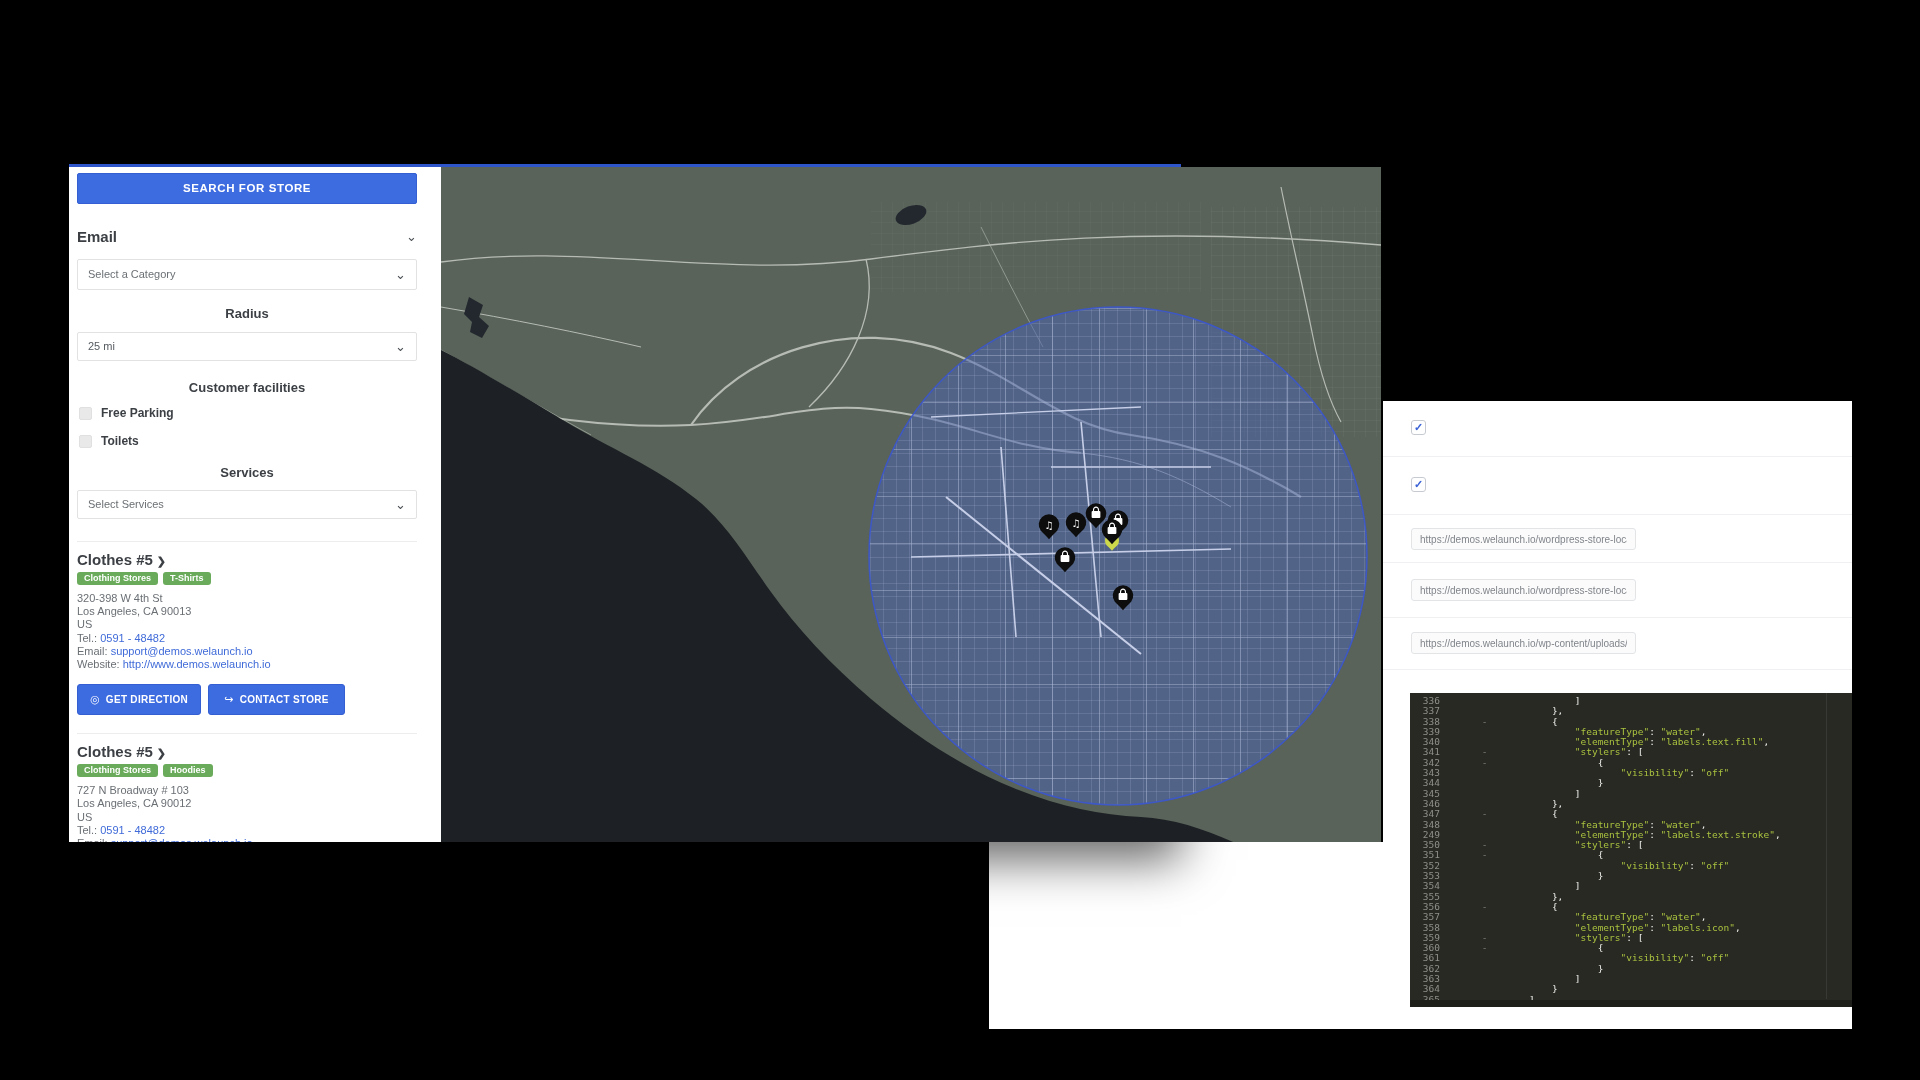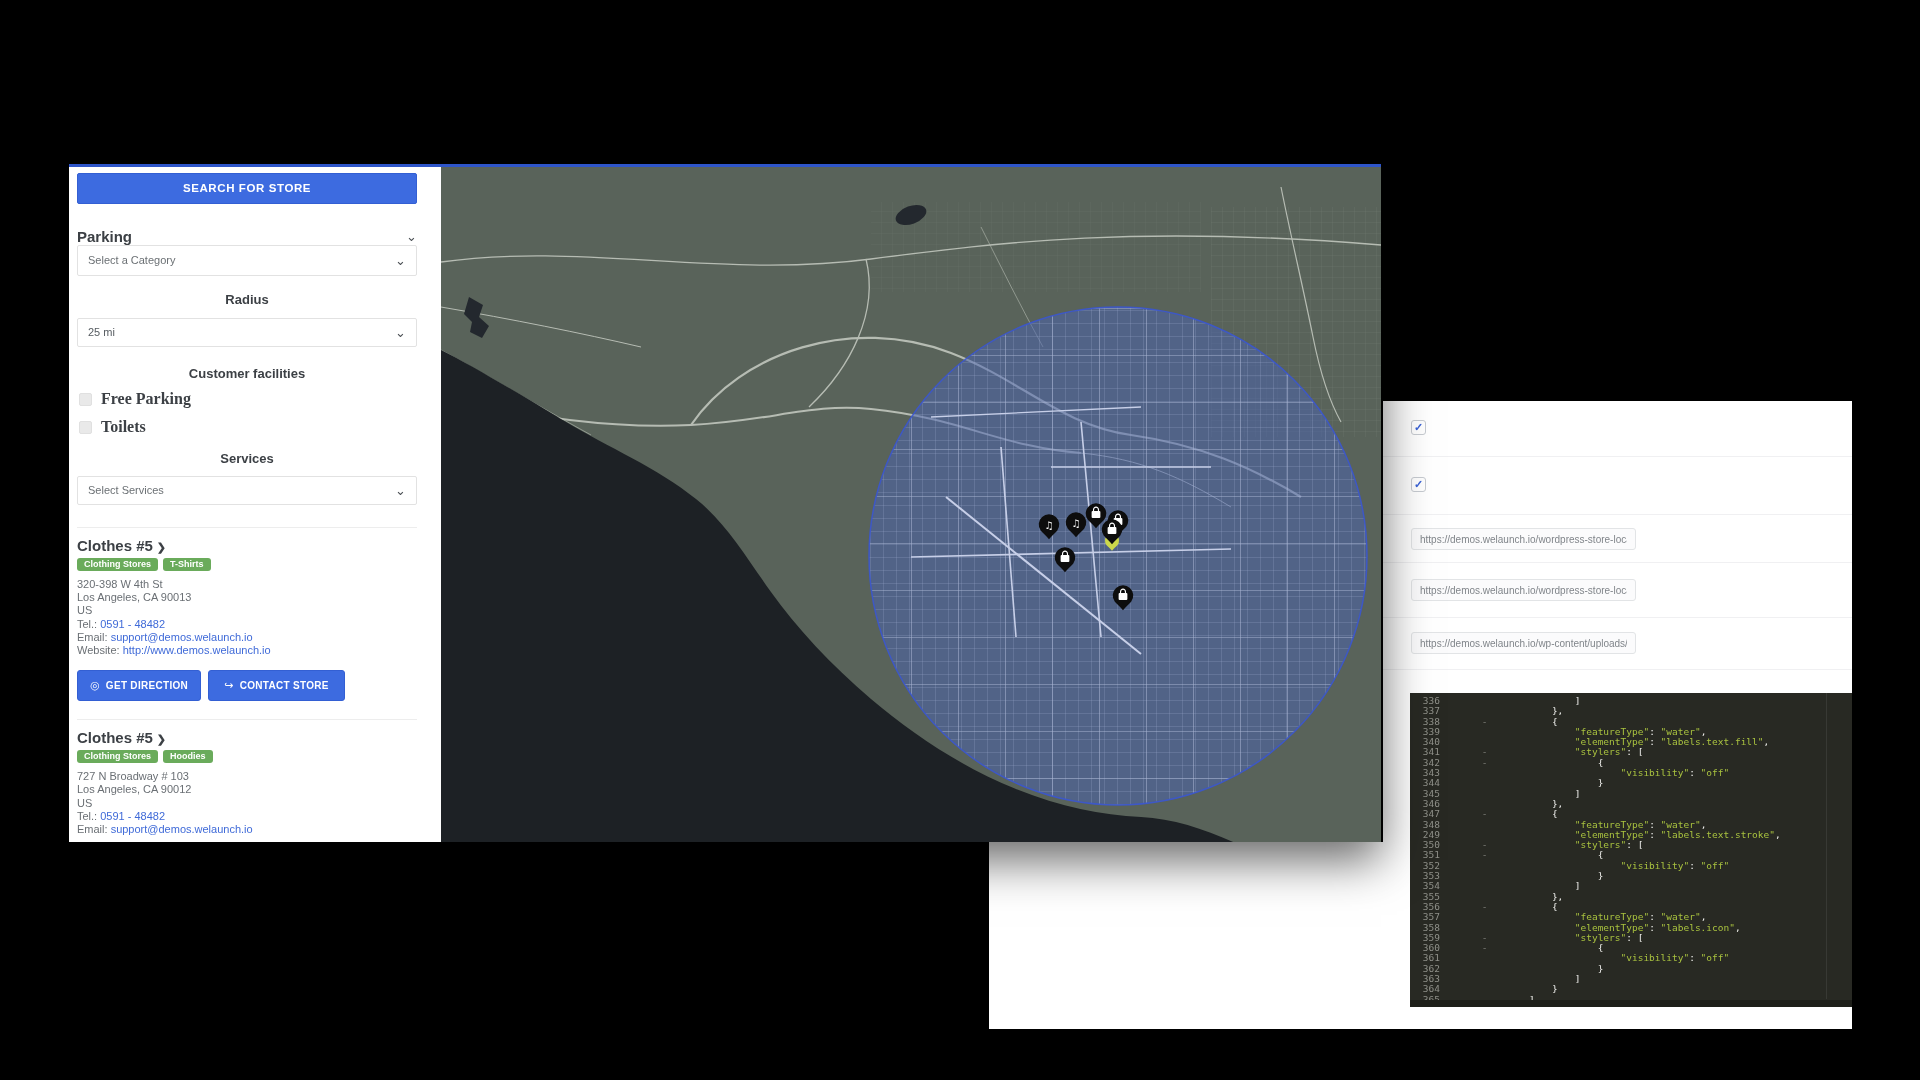--- a/index.html
+++ b/index.html
@@ -32,41 +32,41 @@
   #code-lines{padding-top:3px;}
   .code-line{display:flex;height:10.3px;line-height:10.3px;white-space:pre;gap:38px;}
   .ln{width:30px;flex:none;text-align:right;color:#8f9089;}
   .fold{width:13px;flex:none;text-align:center;color:#7c7d77;}
   .ct{color:#f2f2ef;}
   .str{color:#a9c23f;}
   #ruler{position:absolute;left:416px;top:0;height:306px;width:1px;background:rgba(255,255,255,.08);}
   #editor-bottom{position:absolute;left:0;right:0;bottom:0;height:7px;background:#1e1f1a;}
 
   
-  #locator-window{position:absolute;left:69px;top:164px;width:1312px;height:678px;
+  #locator-window{position:absolute;left:69px;top:164px;width:1112px;height:678px;
                   box-shadow:0 18px 45px rgba(0,0,0,.6);}
   #topline{position:absolute;left:0;top:0;width:100%;height:3px;background:#2e55c9;}
   #sidebar{position:absolute;left:0;top:3px;width:372px;height:675px;background:#fff;
            overflow:hidden;padding:6px 24px 0 8px;}
   #mapwrap{position:absolute;left:372px;top:3px;width:940px;height:675px;background:#59635a;overflow:hidden;}
 
   .search-btn{width:340px;height:31px;background:#3d6be0;border:1px solid #335fd3;border-radius:2px;
               color:#fff;font-size:11.5px;font-weight:bold;letter-spacing:.6px;text-align:center;
               line-height:29px;cursor:pointer;}
   .sec-head{display:flex;justify-content:space-between;align-items:center;color:#3c4045;}
   .h-filter{margin-top:24px;font-size:15px;font-weight:bold;}
   .caret{font-size:13px;color:#4a4f54;font-weight:normal;}
-  .select{width:340px;height:31px;border:1px solid #e2e2e2;border-radius:2px;
+  .select{margin-top:14px;width:340px;height:31px;border:1px solid #e2e2e2;border-radius:2px;
           font-size:11px;color:#6b7074;line-height:29px;padding:0 10px;display:flex;
           justify-content:space-between;align-items:center;background:#fff;}
   .select.small{height:29px;line-height:27px;}
   .h-sub{margin-top:16px;font-size:13px;font-weight:bold;color:#3c4045;text-align:center;}
   .chk-row{margin-top:8px;display:flex;align-items:center;height:20px;}
   .chk-box{width:13px;height:13px;background:#e9e9e9;border:1px solid #e0e0e0;border-radius:2px;margin:0 9px 0 2px;}
-  .chk-label{font-size:16px;font-weight:bold;color:#3c4045;font-family:Liberation Serif, serif;}
+  .chk-label{font-size:12px;font-weight:bold;color:#3c4045;}
 
   .divider{margin-top:22px;border-top:1px solid #ededed;width:340px;}
   .store-title{margin-top:9px;font-size:15px;font-weight:bold;color:#3c4045;cursor:pointer;}
   .store-title .arr{font-size:11px;margin-left:4px;}
   .tag-row{margin-top:4px;display:flex;}
   .tag{background:#6aab5b;color:#fff;font-size:9px;font-weight:bold;border-radius:3px;
        padding:2px 7px;margin-right:5px;line-height:9px;}
   .addr{margin-top:7px;font-size:11px;line-height:13.2px;color:#6a6f74;}
   .addr a{color:#3f6ad8;text-decoration:none;}
   .card-btns{margin-top:13px;display:flex;gap:7px;}
@@ -139,21 +139,21 @@
     <div id="editor-bottom"></div>
   </div>
 
   <div id="locator-window">
     <div id="topline"></div>
 
     <div id="sidebar">
       <div class="search-btn">SEARCH FOR STORE</div>
 
       <div class="sec-head h-filter">
-        <span>Parking</span>
+        <span>Email</span>
         <span class="caret">⌄</span>
       </div>
       <div class="select">
         <span>Select a Category</span>
         <span class="caret">⌄</span>
       </div>
 
       <div class="h-sub">Radius</div>
       <div class="select small" style="margin-top:11px;">
         <span style="color:#555b60">25 mi</span>

